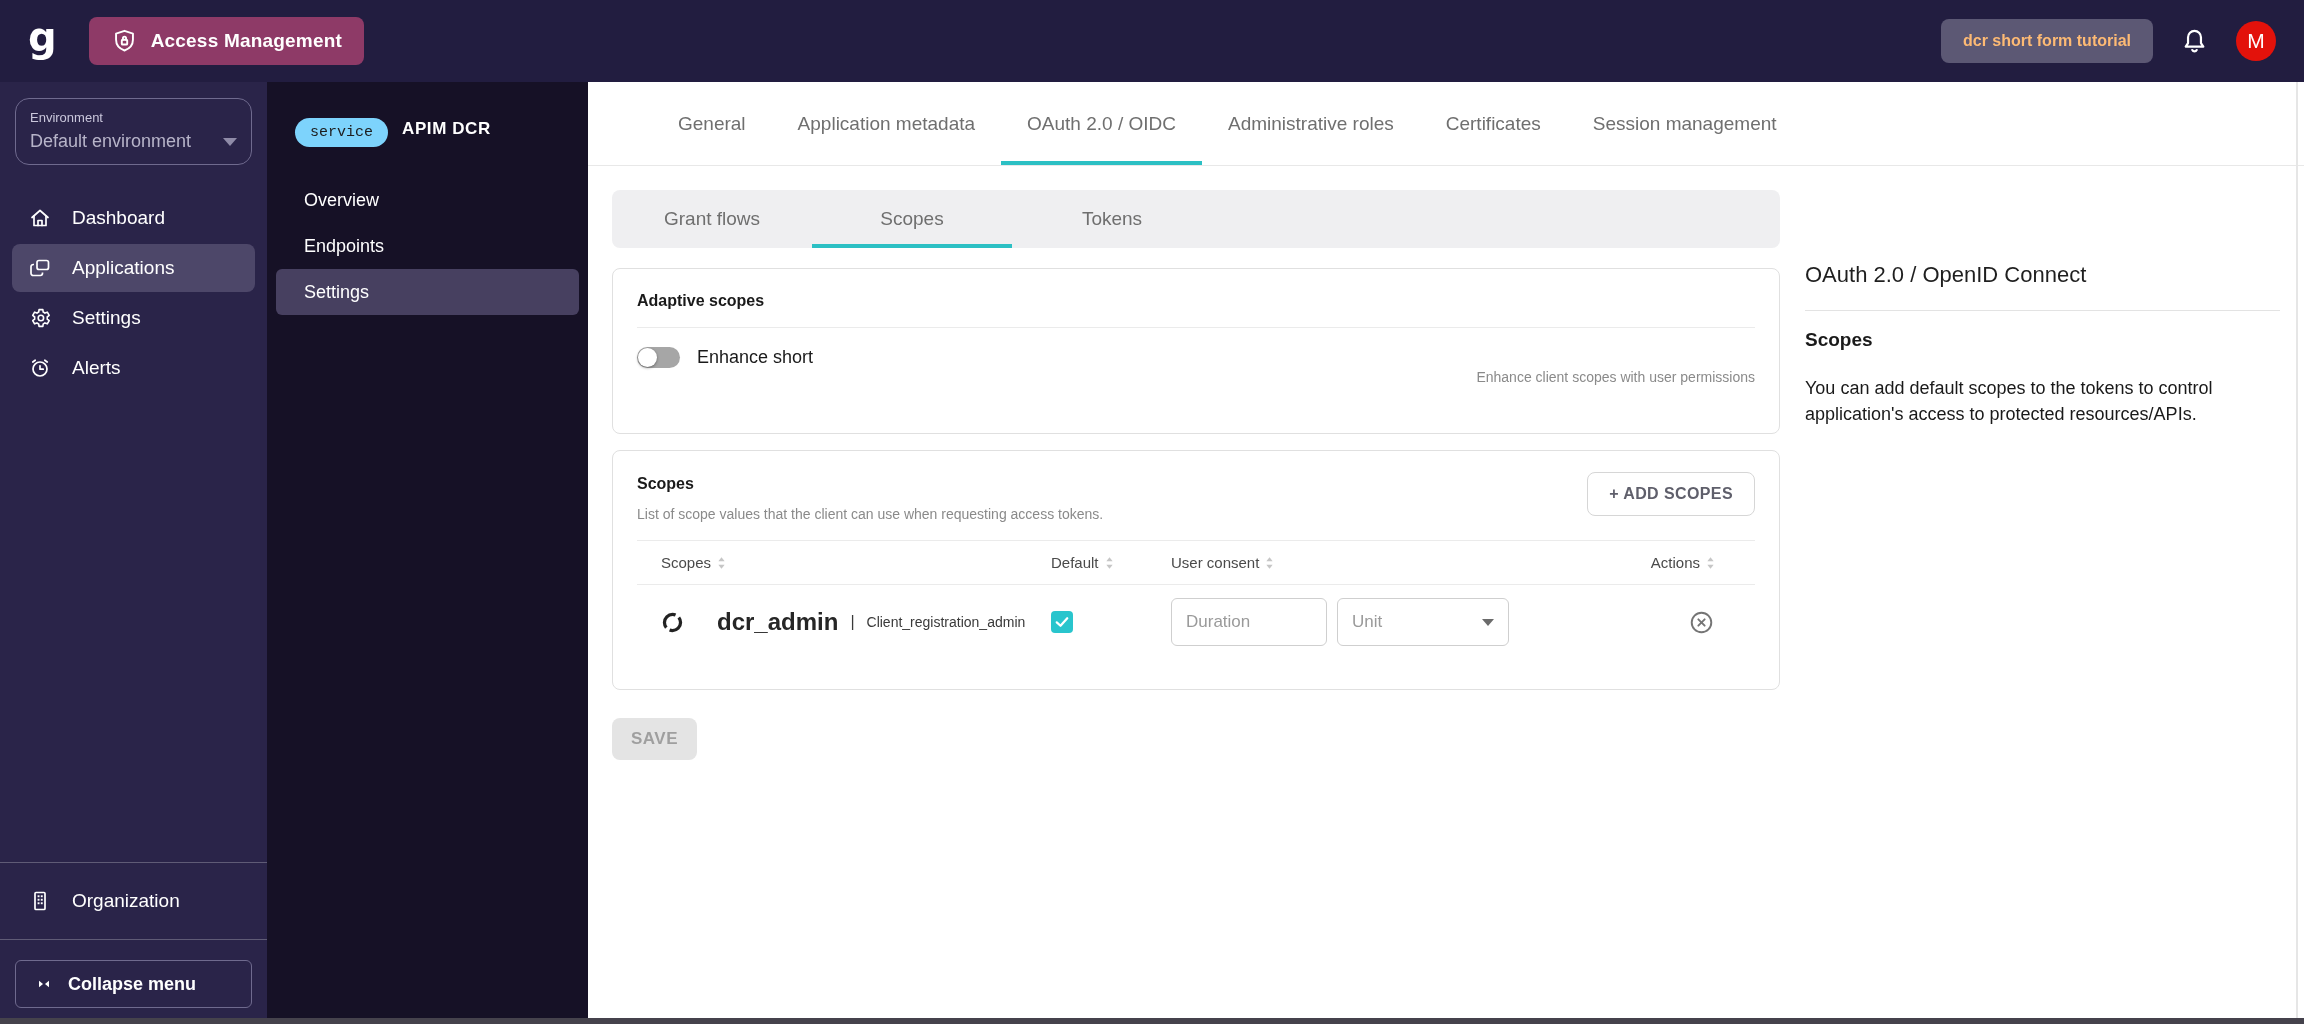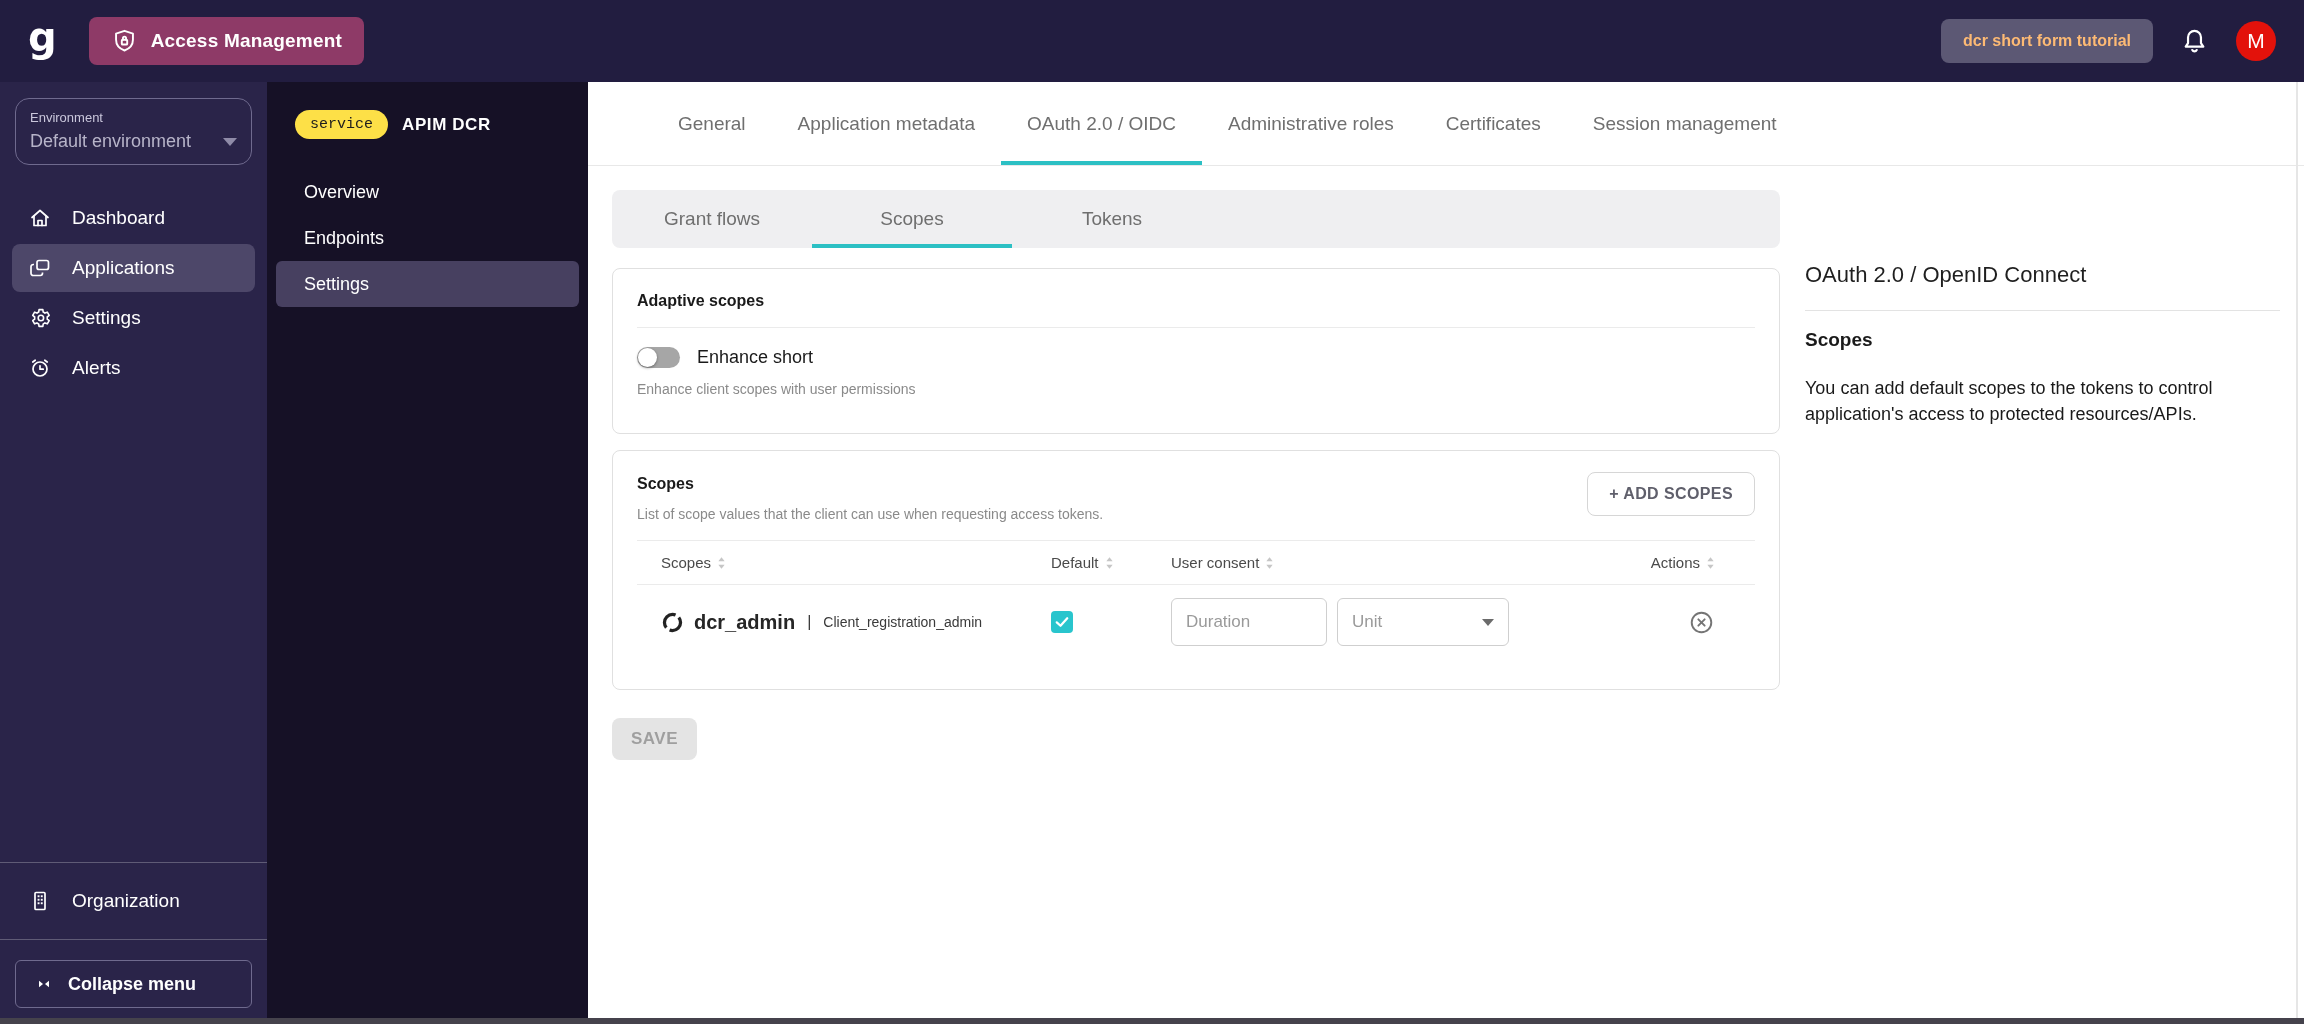--- a/index.html
+++ b/index.html
@@ -64,22 +64,22 @@
     font-weight:bold; background:transparent; cursor:pointer; font-family:"Liberation Sans",sans-serif;
   }
 
   
   .appnav {
     position:absolute; left:267px; top:82px; width:321px; height:942px;
     background:#161126; padding:28px 0 0;
   }
   .appnav-header { display:flex; align-items:center; gap:14px; padding:0 28px; margin-bottom:30px; }
   .type-chip {
-    background:#fde047; color:#1d1d1d; border-radius:999px; padding:6px 15px;
-    font-family:"Liberation Mono", monospace; font-size:15px;
+    background:#7dd3fc; color:#1d1d1d; border-radius:999px; padding:6px 15px;
+    font-family:"Liberation Mono", monospace; font-size:15px;margin-top:8px;
   }
   .app-name { color:#fff; font-size:17px; font-weight:bold; letter-spacing:.6px; }
   .appnav-item {
     height:46px; display:flex; align-items:center; padding:0 28px; margin:0 9px;
     color:#fff; font-size:18px; border-radius:6px; cursor:pointer;
   }
   .appnav-item.selected { background:#474060; }
 
   
   .main { position:absolute; left:588px; top:82px; width:1716px; height:942px; background:#fff; }
@@ -107,41 +107,41 @@
   .card-head-simple { padding:23px 0 17px; border-bottom:1px solid #ebebeb; }
   .card-title { font-size:16px; font-weight:bold; color:#1a1a1a; }
   .toggle-row { margin-top:19px; display:flex; align-items:center; gap:17px; }
   .toggle { width:43px; height:21px; border-radius:11px; background:#a6a6a6; position:relative; cursor:pointer; flex:none; }
   .toggle-knob {
     position:absolute; left:1px; top:1px; width:19px; height:19px; border-radius:50%;
     background:#fff; box-shadow:0 1px 3px rgba(0,0,0,.4);
   }
   .toggle-label { font-size:18px; color:#1a1a1a; }
   .card-desc { font-size:14px; color:#8a8a8a; }
-  .card-adaptive .card-desc { margin-top:13px; }
+  .card-adaptive .card-desc { margin-top:1px;text-align:right; }
 
   .card-scopes { top:368px; height:240px; }
   .scopes-head { display:flex; align-items:flex-start; border-bottom:1px solid #ebebeb; padding-bottom:18px; }
   .scopes-head-text { padding-top:24px; }
   .scopes-head-text .card-desc { margin-top:13px; }
   .add-scopes-btn {
     margin-left:auto; margin-top:21px; background:#fff; border:1px solid #d6d6d6; border-radius:8px;
     height:44px; padding:0 21px; font-family:"Liberation Sans",sans-serif; font-weight:bold;
     font-size:16px; color:#5f5f6b; letter-spacing:.4px; cursor:pointer;
   }
   .scope-table { width:100%; }
   .thead, .trow { display:grid; grid-template-columns: 390px 120px 450px 1fr; align-items:center; }
   .thead { height:44px; border-bottom:1px solid #ebebeb; }
   .th { display:flex; align-items:center; gap:6px; font-size:15px; color:#4a4a4a; padding-left:24px; cursor:pointer; }
   .th.actions, .td.actions { justify-content:flex-end; padding-right:40px; padding-left:0; }
   .sort-glyph { opacity:.75; }
   .trow { height:74px; }
   .td { display:flex; align-items:center; padding-left:24px; }
   .scope-cell { gap:10px; }
-  .scope-name { font-size:20px; font-weight:bold; color:#262626; }
+  .scope-name { font-size:24px; font-weight:bold; color:#262626;margin-left:23px; }
   .scope-sep { font-size:16px; color:#3a3a3a; margin:0 2px; }
   .scope-desc { font-size:14px; color:#3a3a3a; }
   .checkbox {
     width:22px; height:22px; border-radius:4px; background:#29c5cd;
     display:flex; align-items:center; justify-content:center; cursor:pointer;
   }
   .duration-input {
     width:156px; height:48px; border:1px solid #cfcfcf; border-radius:6px; padding:0 14px;
     font-family:"Liberation Sans",sans-serif; font-size:17px; color:#333; outline:none;
   }

